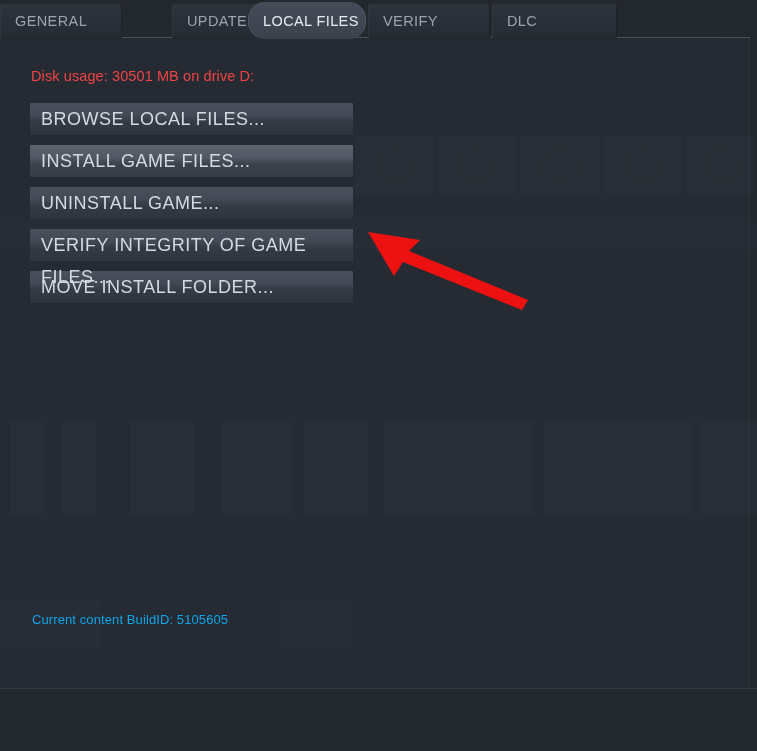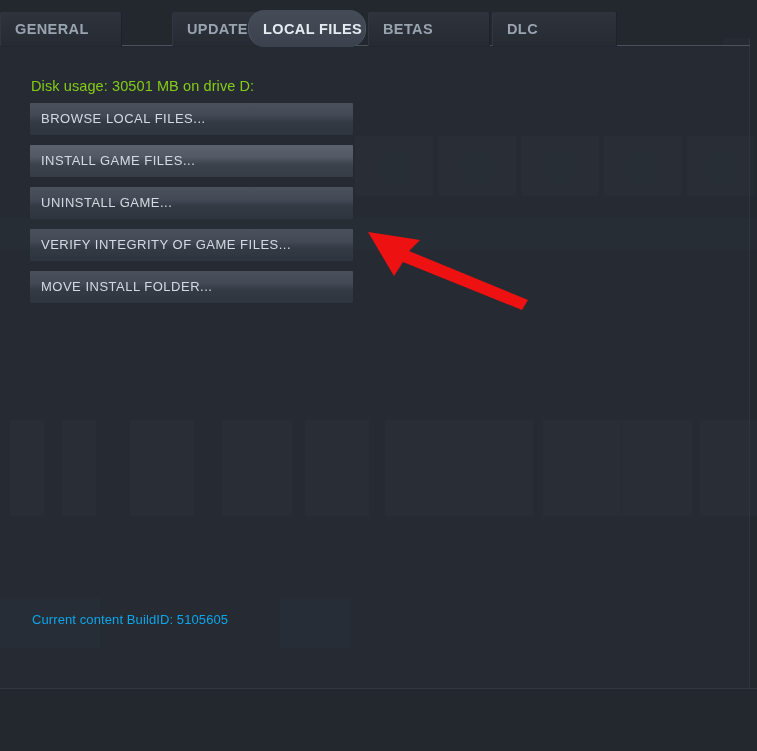--- a/index.html
+++ b/index.html
@@ -56,25 +56,24 @@
     left: 0; top: 38px;
     width: 750px;
     height: 650px;
     background: rgba(42,47,56,0.55);
     border-right: 1px solid #2f343d;
   }
 
   
   .tabbar {
     position: absolute;
-    left: 0; top: 8px;
+    left: 0; top: 0;
     width: 723px;
     height: 39px;
     background: #23272e;
-    font-weight: bold;
   }
   .tabbar-underline {
     position: absolute;
     left: 0; top: 37px;
     width: 750px;
     height: 1px;
     background: #4a525e;
   }
   .tab {
     position: absolute;
@@ -103,42 +102,41 @@
     border-right: 1px solid #4f5764;
     z-index: 3;
     border-radius: 17px;
   }
 
   
   .disk-usage {
     position: absolute;
     left: 31px; top: 68px;
     font-size: 14.5px;
-    color: #84cc16;
+    color: #ef4444;
     letter-spacing: 0.1px;
-    margin-top: 10px;
   }
 
   
   .btn-list {
     position: absolute;
     left: 30px; top: 103px;
     width: 323px;
   }
   .action-btn {
     display: block;
     width: 323px;
     height: 32px;
     margin-bottom: 10px;
     background: linear-gradient(to bottom, #4a515d 0%, #434a56 38%, #343a44 60%, #2f353e 100%);
     border: none;
     border-radius: 1px;
     color: #d2dbe3;
     font-family: "Liberation Sans", sans-serif;
-    font-size: 13px;
+    font-size: 18px;
     letter-spacing: 0.5px;
     text-align: left;
     padding: 0 11px;
     cursor: pointer;
     line-height: 32px;
   }
   .action-btn.highlight {
     background: linear-gradient(to bottom, #5b626e 0%, #525965 38%, #3d434d 60%, #363c45 100%);
   }
 
@@ -221,21 +219,21 @@
 
     <div class="tab" style="left:124px; width:122px;margin-left:48px;">
       <span>UPDATES</span>
     </div>
 
     <div class="tab active" style="left:248px; width:118px;">
       <span>LOCAL FILES</span>
     </div>
 
     <div class="tab" style="left:368px; width:122px;">
-      <span>BETAS</span>
+      <span>VERIFY</span>
     </div>
 
     <div class="tab" style="left:492px; width:125px;">
       <span>DLC</span>
     </div>
   </div>
 
   <div class="disk-usage">Disk usage: 30501 MB on drive D:</div>
 
   <div class="btn-list">

